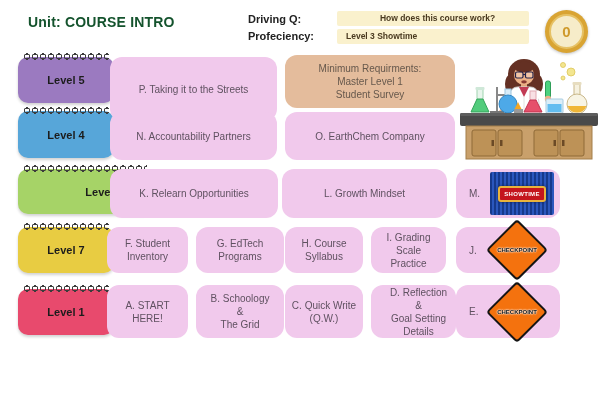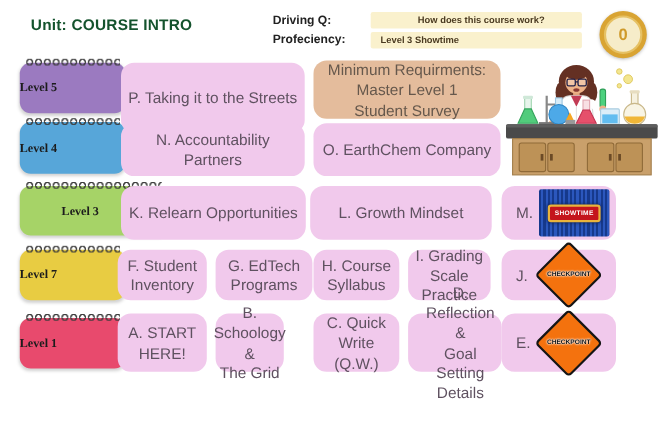--- a/index.html
+++ b/index.html
@@ -16,33 +16,33 @@
            line-height:15px;padding-left:9px;box-sizing:border-box;white-space:nowrap;overflow:hidden;}
   .coin{position:absolute;left:545px;top:10px;width:43px;height:43px;border-radius:50%;
         background:#d9a433;box-shadow:0 1px 3px rgba(0,0,0,.25);}
   .coin-inner{position:absolute;inset:4px;border-radius:50%;background:#f6ecc9;
         border:2px solid #e6c164;box-sizing:border-box;display:flex;align-items:center;
         justify-content:center;font-size:15px;font-weight:800;color:#cf9a2b;}
 
   
   .notepad{position:absolute;left:18px;width:96px;border-radius:10px;
            box-shadow:0 2px 3px rgba(0,0,0,.18);display:flex;align-items:center;
-           font-family:Liberation Serif, serif;}
+           justify-content:center;}
   .np-label{font-size:11px;font-weight:700;color:#1c1c1c;}
   .spiral{position:absolute;top:-7px;left:5px;right:5px;height:13px;
           background-image:radial-gradient(circle at 4px 6.5px,
             rgba(0,0,0,0) 1.9px,#3c3c3c 2px,#3c3c3c 3.1px,rgba(0,0,0,0) 3.3px);
           background-size:8px 13px;background-repeat:repeat-x;}
   .np5{background:#9b7ac0;} .np4{background:#57a6d9;} .np3{background:#a6d367;}
   .np2{background:#e8cc42;} .np1{background:#e84a6d;}
 
   
   .card{position:absolute;background:#f1c9ec;border-radius:12px;display:flex;
         align-items:center;justify-content:center;text-align:center;}
-  .card-label{font-size:14px;color:#5f5160;line-height:1.3;white-space:pre-line;
+  .card-label{font-size:10px;color:#5f5160;line-height:1.3;white-space:pre-line;
               padding:2px 6px;}
   .card.tan{background:#e4bc9c;}
   .card.tan .card-label{color:#66584c;}
   .card.img-card{justify-content:flex-start;text-align:left;}
   .card.img-card .card-label{padding-left:13px;}
 
   
   .showtime{position:absolute;right:6px;top:3px;width:64px;height:43px;border-radius:2px;
             background:repeating-linear-gradient(90deg,#16398c 0 2px,#2b57bd 2px 4px);
             display:flex;align-items:center;justify-content:center;}
@@ -147,21 +147,21 @@
   <div class="checkpoint">
     <div class="cp-diamond"></div>
     <span class="cp-text">CHECKPOINT</span>
   </div>
 </div>
 
 <div class="card" style="left:107px;top:285px;width:81px;height:53px;">
   <span class="card-label">A. START
 HERE!</span>
 </div>
-<div class="card" style="left:196px;top:285px;width:62px;height:53px;">
+<div class="card" style="left:196px;top:285px;width:88px;height:53px;">
   <span class="card-label">B. Schoology
 &amp;
 The Grid</span>
 </div>
 <div class="card" style="left:285px;top:285px;width:78px;height:53px;">
   <span class="card-label">C. Quick Write
 (Q.W.)</span>
 </div>
 <div class="card" style="left:371px;top:285px;width:75px;height:53px;padding-left:10px;">
   <span class="card-label">D. Reflection &amp;

